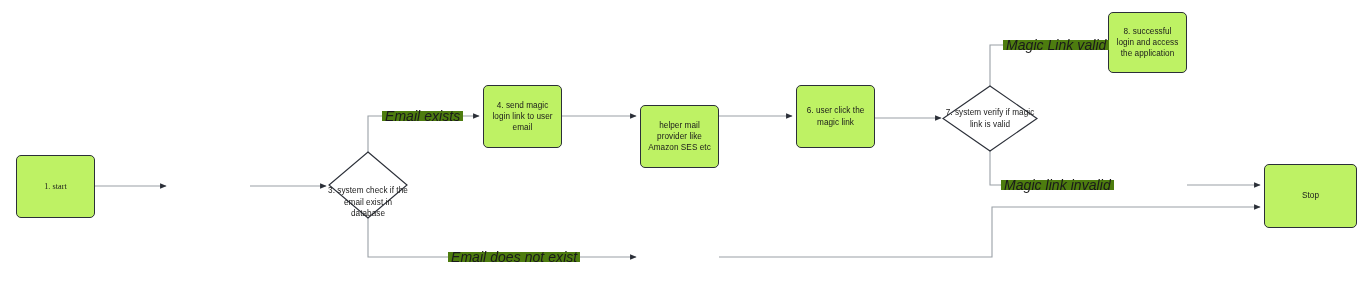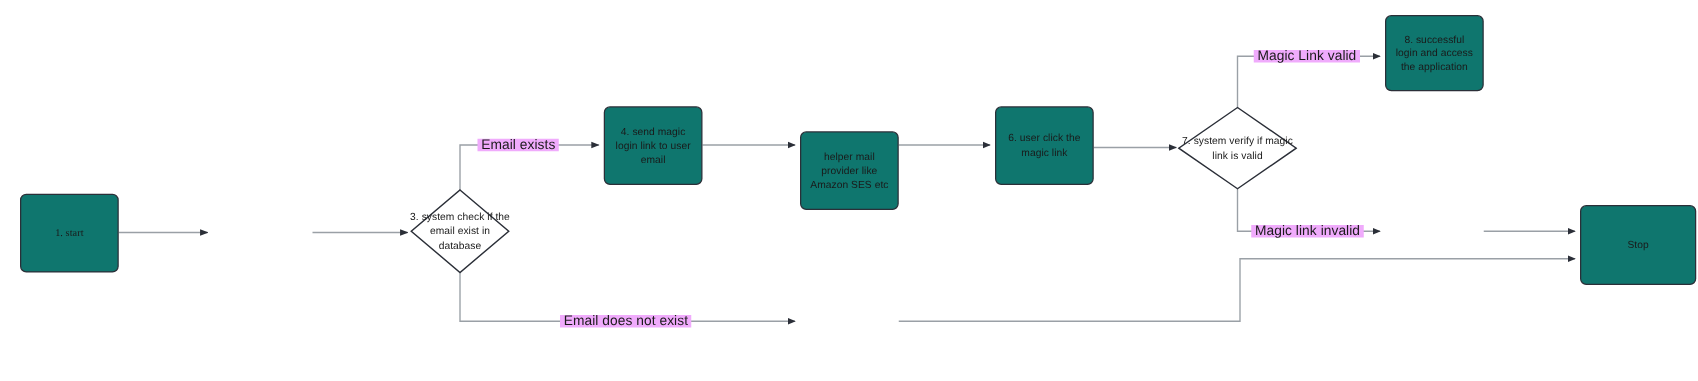--- a/index.html
+++ b/index.html
@@ -33,21 +33,21 @@
     justify-content: center;
     text-align: center;
     color: #1a1a1a;
     font-size: 8.2px;
     line-height: 11.2px;
     letter-spacing: 0.05px;
   }
   .node.process {
     border: 1.15px solid #2b2f38;
     border-radius: 5px;
-    background: #0f766e;
+    background: #bef264;
     padding: 2px 5px;
   }
   .node .label {
     display: block;
     width: 100%;
   }
   .node.decision {
     border: none;
     background: transparent;
   }
@@ -57,27 +57,28 @@
     top: 0;
     width: 100%;
     height: 100%;
   }
   .node.decision .label {
     position: relative;
     z-index: 2;
   }
   .edge-label {
     position: absolute;
-    font-size: 11px;
+    font-size: 14px;
     line-height: 10px;
     color: #1a1a1a;
-    background: #f0abfc;
+    background: #4d7c0f;
     padding: 0 3px;
     white-space: nowrap;
     letter-spacing: 0.05px;
+    font-style: italic;
   }
 </style>
 </head>
 <body>
 
 <div id="canvas">
 
   <svg id="edges" viewBox="0 0 1358 305" xmlns="http://www.w3.org/2000/svg">
     <defs>
       <marker id="arrow" viewBox="0 0 10 10" refX="9" refY="5" markerWidth="6" markerHeight="6" orient="auto-start-reverse">
@@ -108,21 +109,21 @@
 
       <path d="M 1187 185 L 1260 185" marker-end="url(#arrow)"></path>
     </g>
   </svg>
 
   <div class="node process" style="left:16px; top:155px; width:79px; height:63px;font-family:Liberation Serif, serif;">
     <span class="label">1. start</span>
   </div>
 
 
-  <div class="node decision" style="left:328px; top:151px; width:80px; height:68px;">
+  <div class="node decision" style="left:328px; top:151px; width:80px; height:68px;align-items:flex-end;">
     <svg class="dia-shape" viewBox="0 0 80 68" xmlns="http://www.w3.org/2000/svg">
       <polygon points="40,1 79,34 40,67 1,34" fill="#ffffff" stroke="#2b2f38" stroke-width="1.15"></polygon>
     </svg>
     <span class="label">3. system check if the email exist in database</span>
   </div>
 
   <div class="node process" style="left:483px; top:85px; width:79px; height:63px;">
     <span class="label">4. send magic login link to user email</span>
   </div>
 

